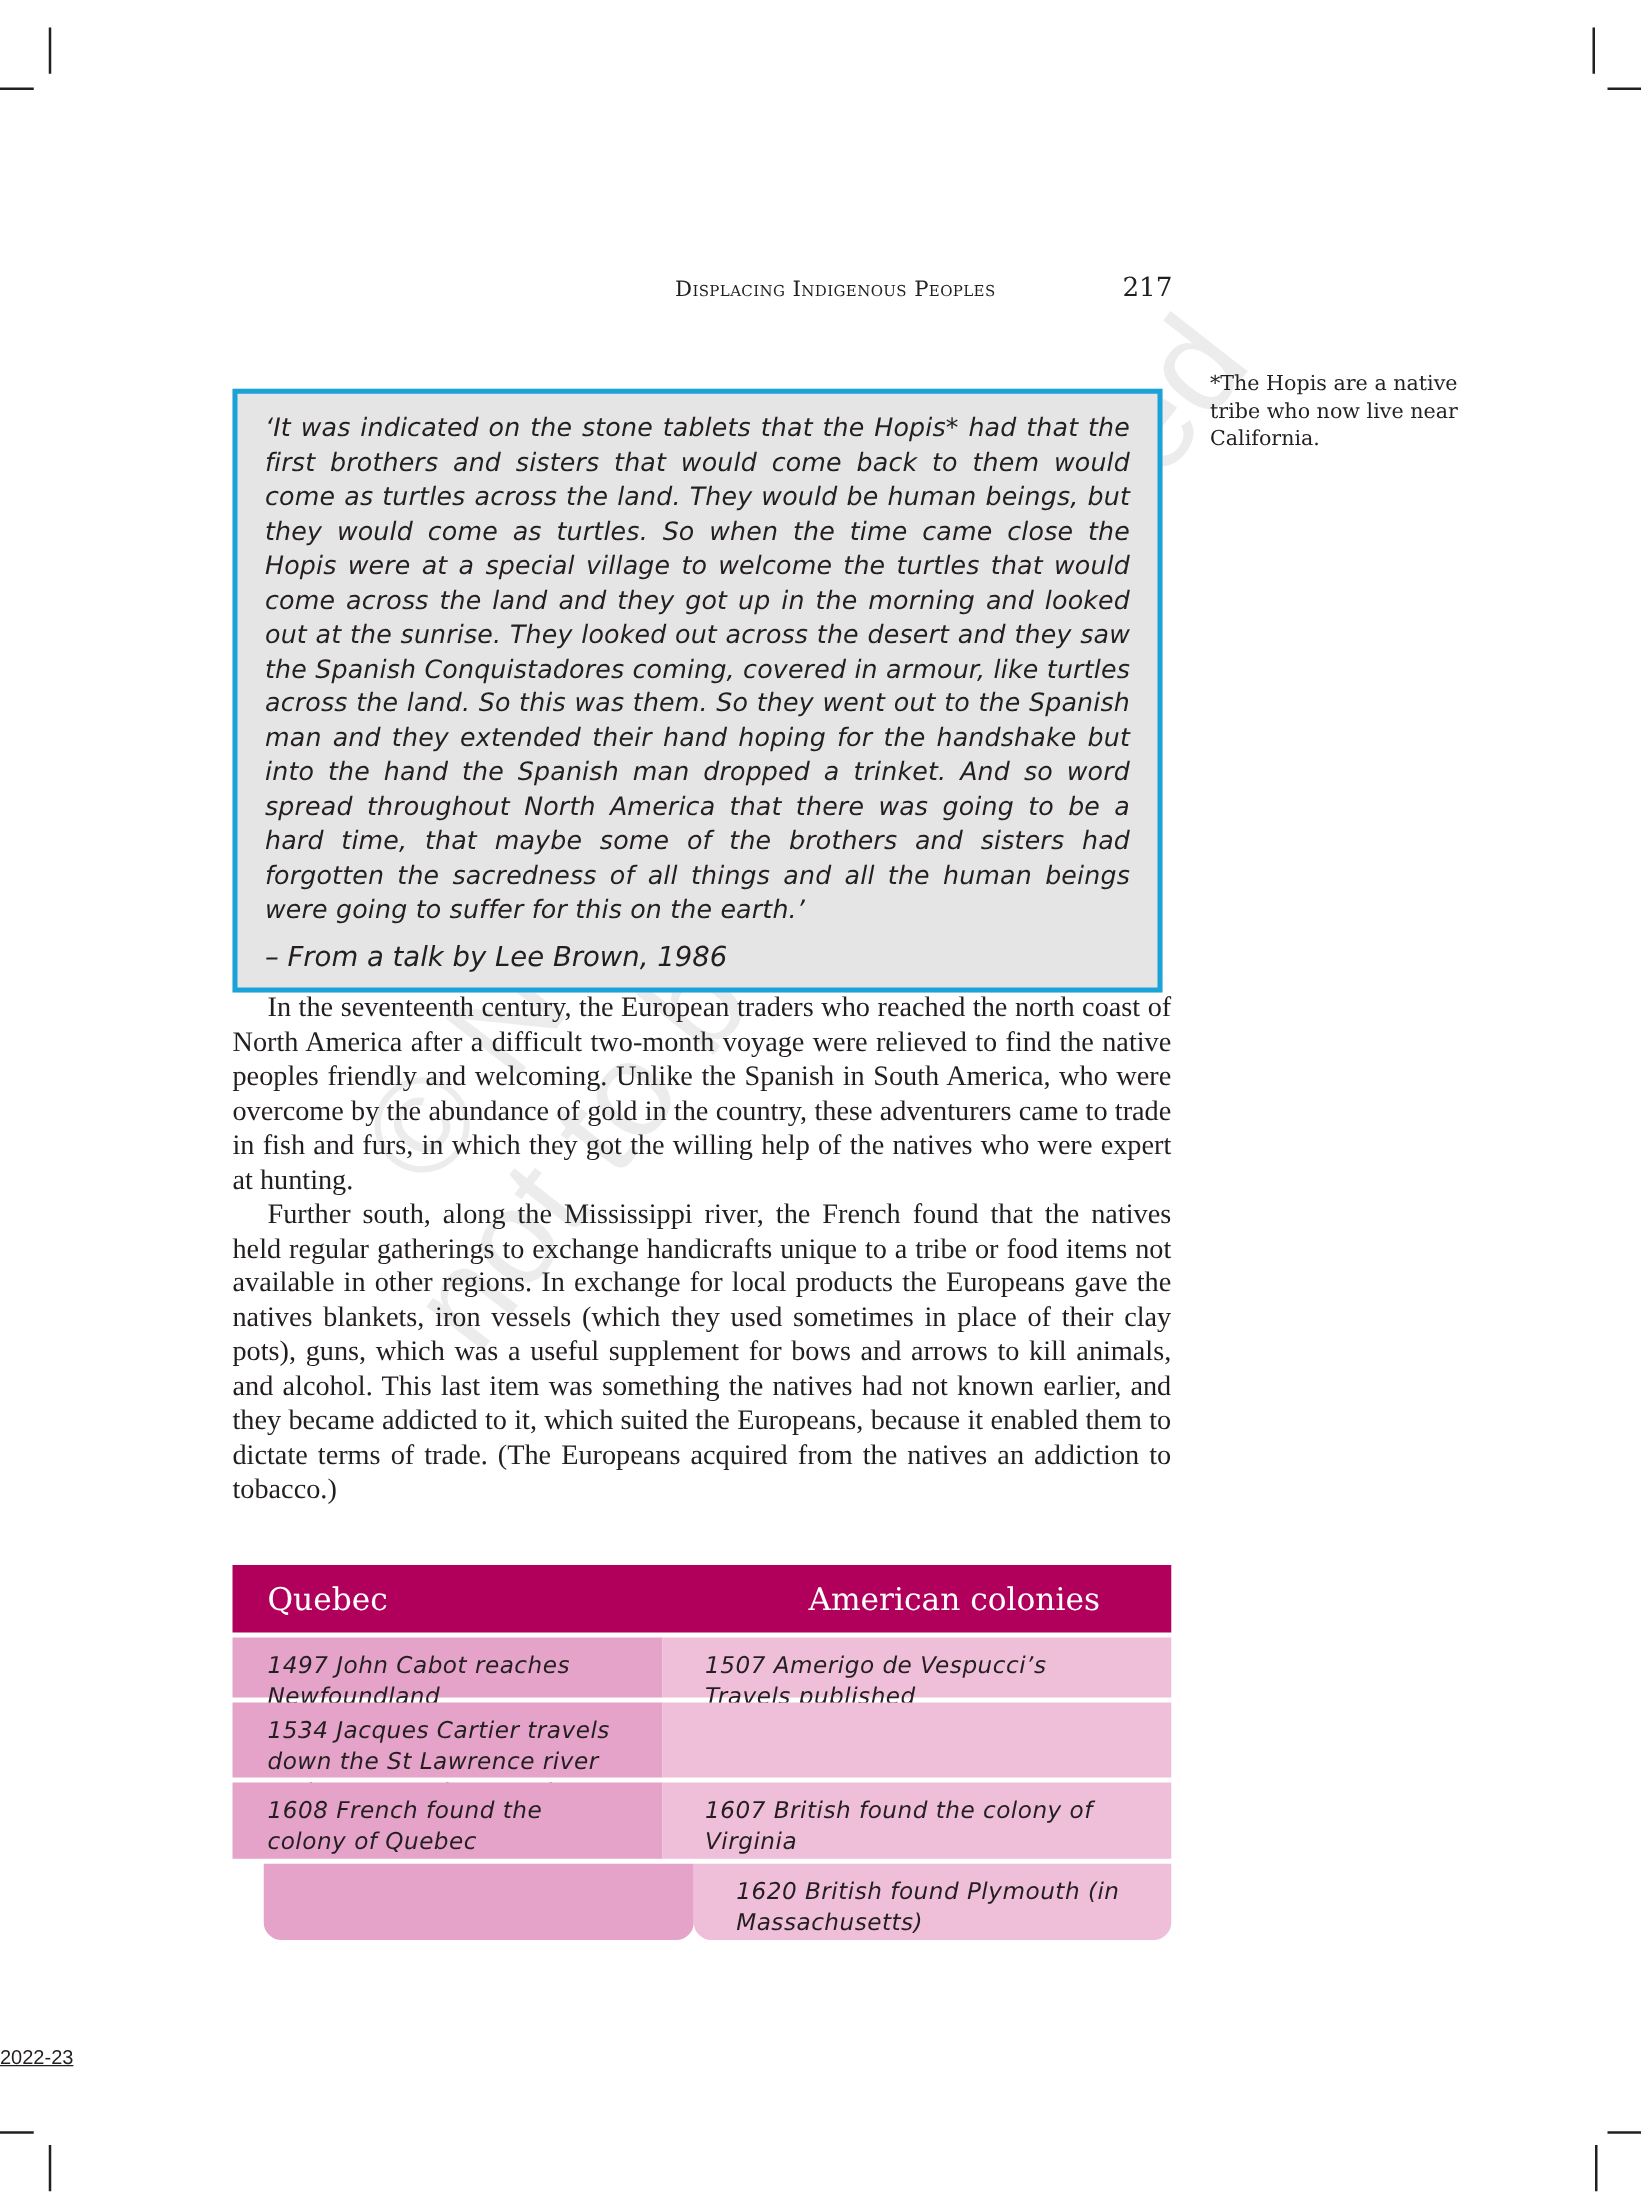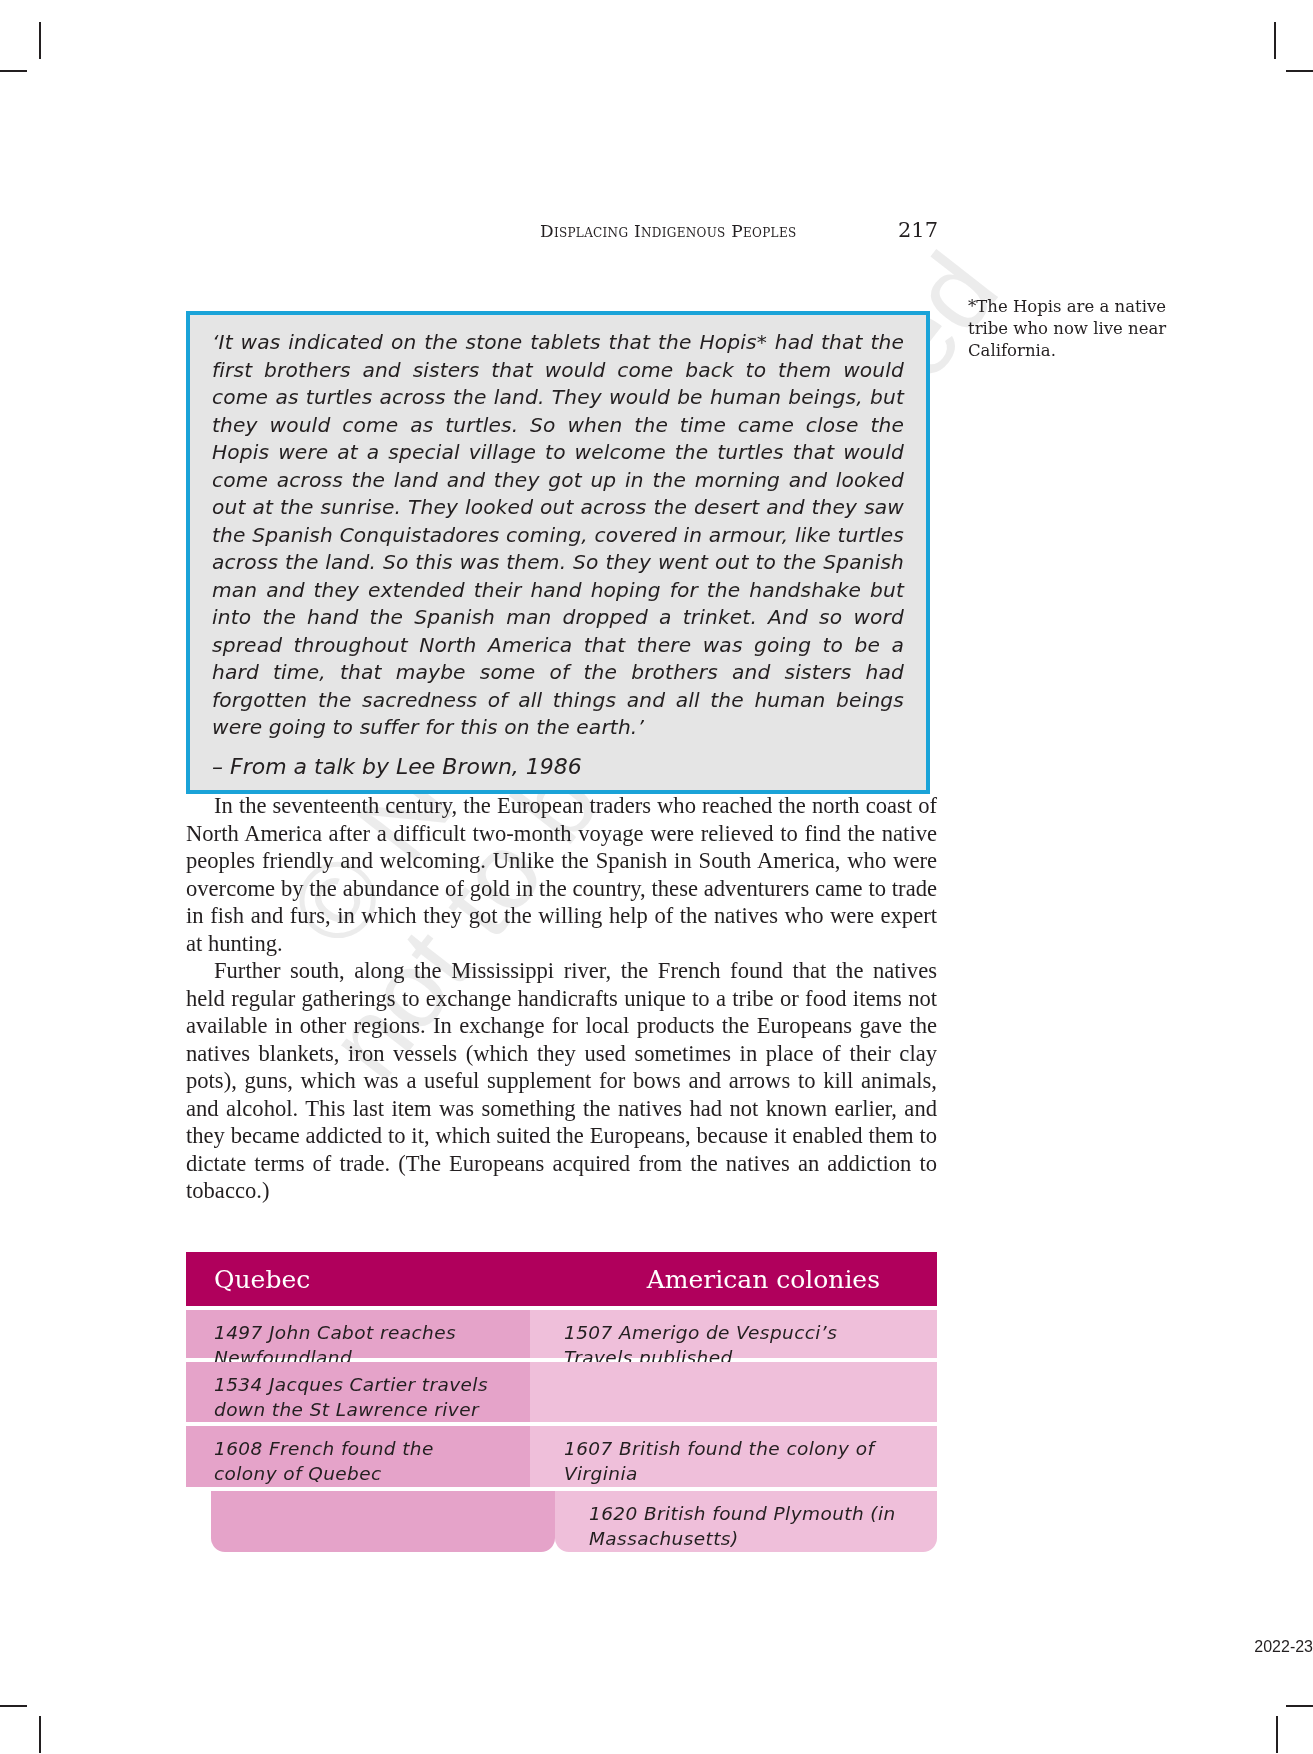--- a/index.html
+++ b/index.html
@@ -57,22 +57,22 @@
     box-sizing: border-box; padding: 10px 28px 8px 28px;
     font-style: italic; font-size: 18.5px; line-height: 25px; color: #231f20;
     letter-spacing: 0.4px;
   }
   .timeline .cell.left { width: 344px; background: #e5a3c9; }
   .timeline .cell.right { flex: 1; background: #efbfda; padding-left: 34px; }
   .timeline .row.last .cell.left { border-bottom-left-radius: 14px; border-bottom-right-radius: 14px; }
   .timeline .row.last .cell.right { border-bottom-left-radius: 14px; border-bottom-right-radius: 14px; }
 
   .footer {
-    position: absolute; top: 1638px; left: 0; width: 1313px; text-align: right;
-    font-family: "Liberation Sans", sans-serif; font-size: 16px; color: #231f20;
+    position: absolute; top: 1638px; left: 0; width: 1313px; text-align: left;
+    font-family: "Liberation Sans", sans-serif; font-size: 16px; color: #231f20; text-decoration: underline;
   }
 
   .watermark {
     position: absolute; left: 220px; top: 960px; transform: rotate(-52deg);
     transform-origin: left top; font-family: "Liberation Sans", sans-serif;
     color: rgba(150,150,150,0.18); white-space: nowrap; pointer-events: none;
   }
   .watermark .line1 { font-size: 108px; line-height: 112px; margin-left: 80px; }
   .watermark .line2 { font-size: 108px; line-height: 112px; margin-left: 0px; }
 </style>

